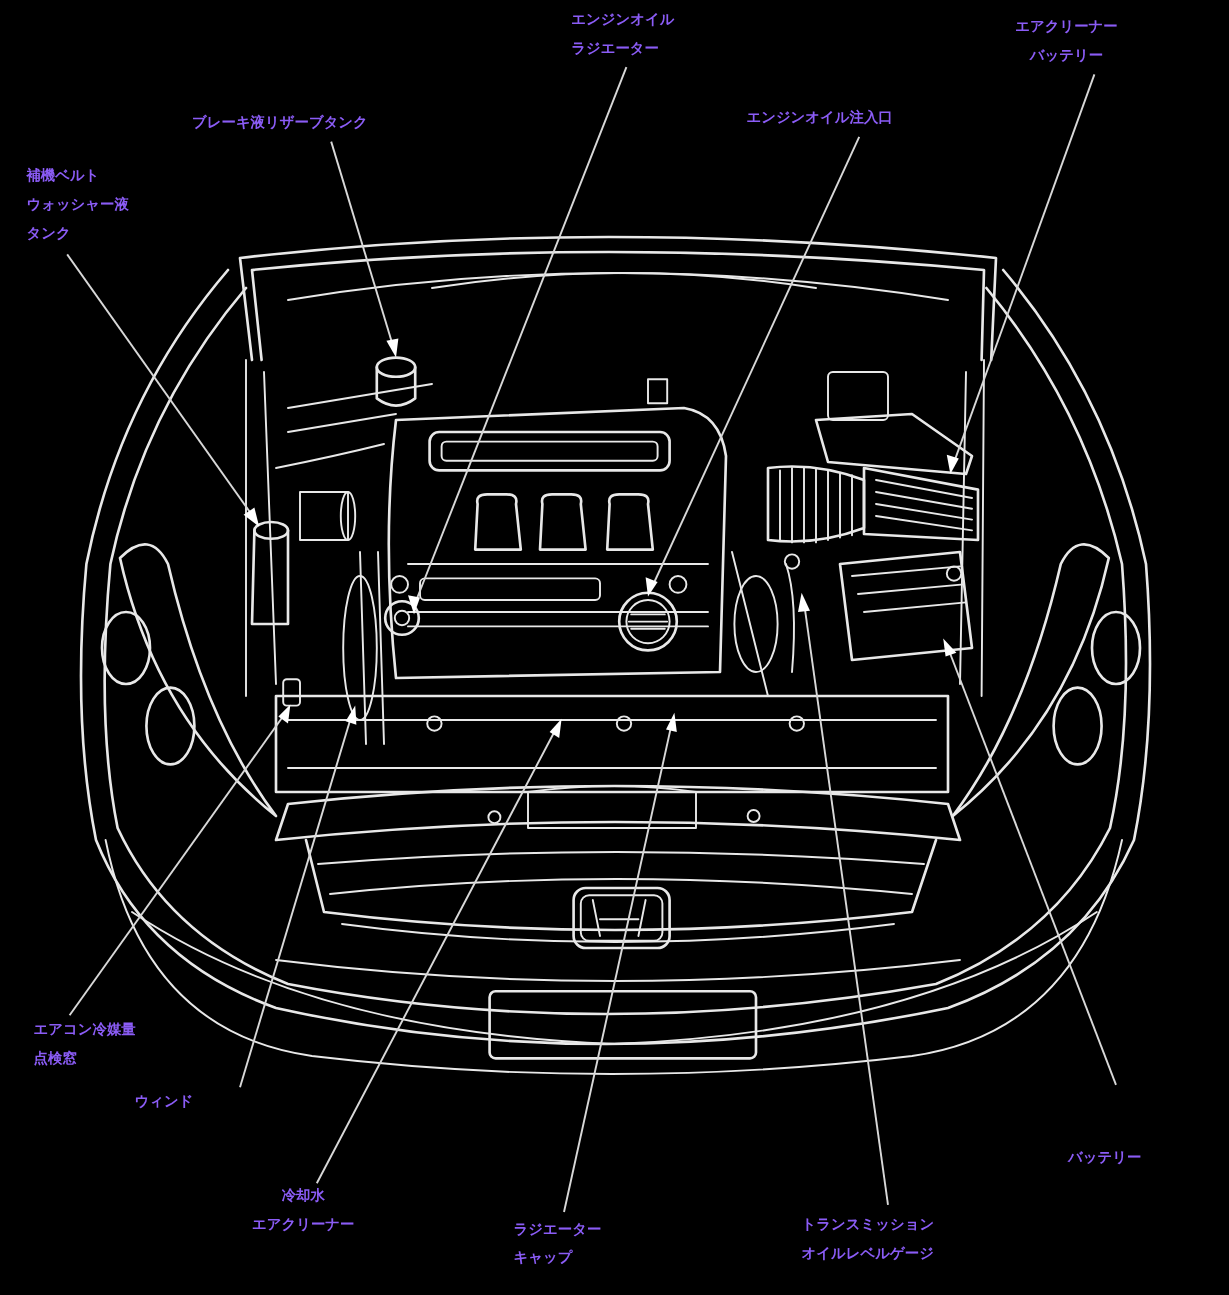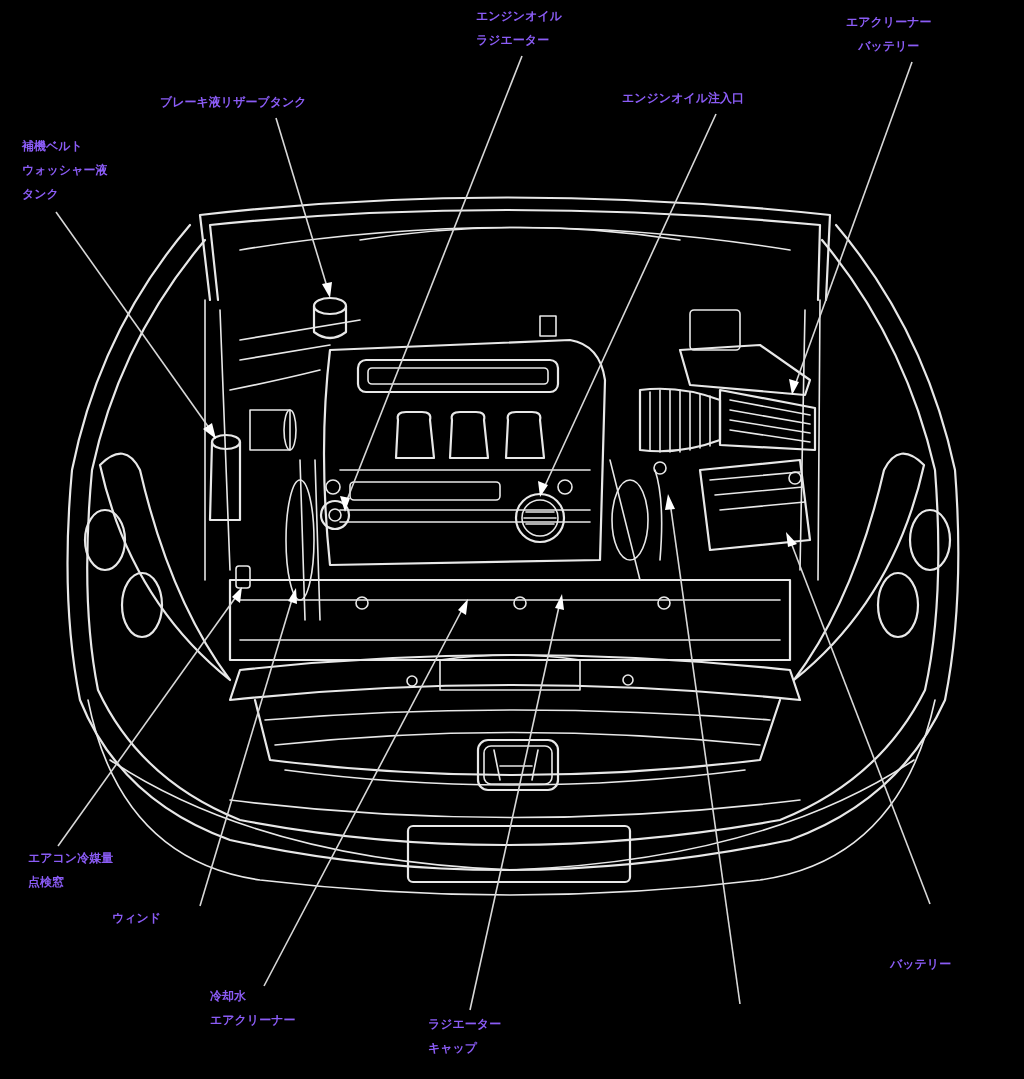--- a/index.html
+++ b/index.html
@@ -214,24 +214,26 @@
 </div>
 
 <div class="lbl" style="left:112px; top:906px;">
   <span>ウィンド</span>
 </div>
 
 <div class="lbl" style="left:890px; top:906px;margin-top:46px;">
   <span>バッテリー</span>
 </div>
 
-<div class="lbl" style="left:210px; top:984px;">
+<div class="lbl" style="left:210px; top:984px;text-align:center;">
   <span>冷却水</span>
   <span>エアクリーナー</span>
 </div>
 
 <div class="lbl" style="left:384px; top:1012px;margin-left:44px;">
   <span>ラジエーター</span>
   <span>キャップ</span>
 </div>
 
 <div class="lbl" style="left:668px; top:1008px;">
+  <span>トランスミッション</span>
+  <span>オイルレベルゲージ</span>
 </div>
 
 </body></html>

